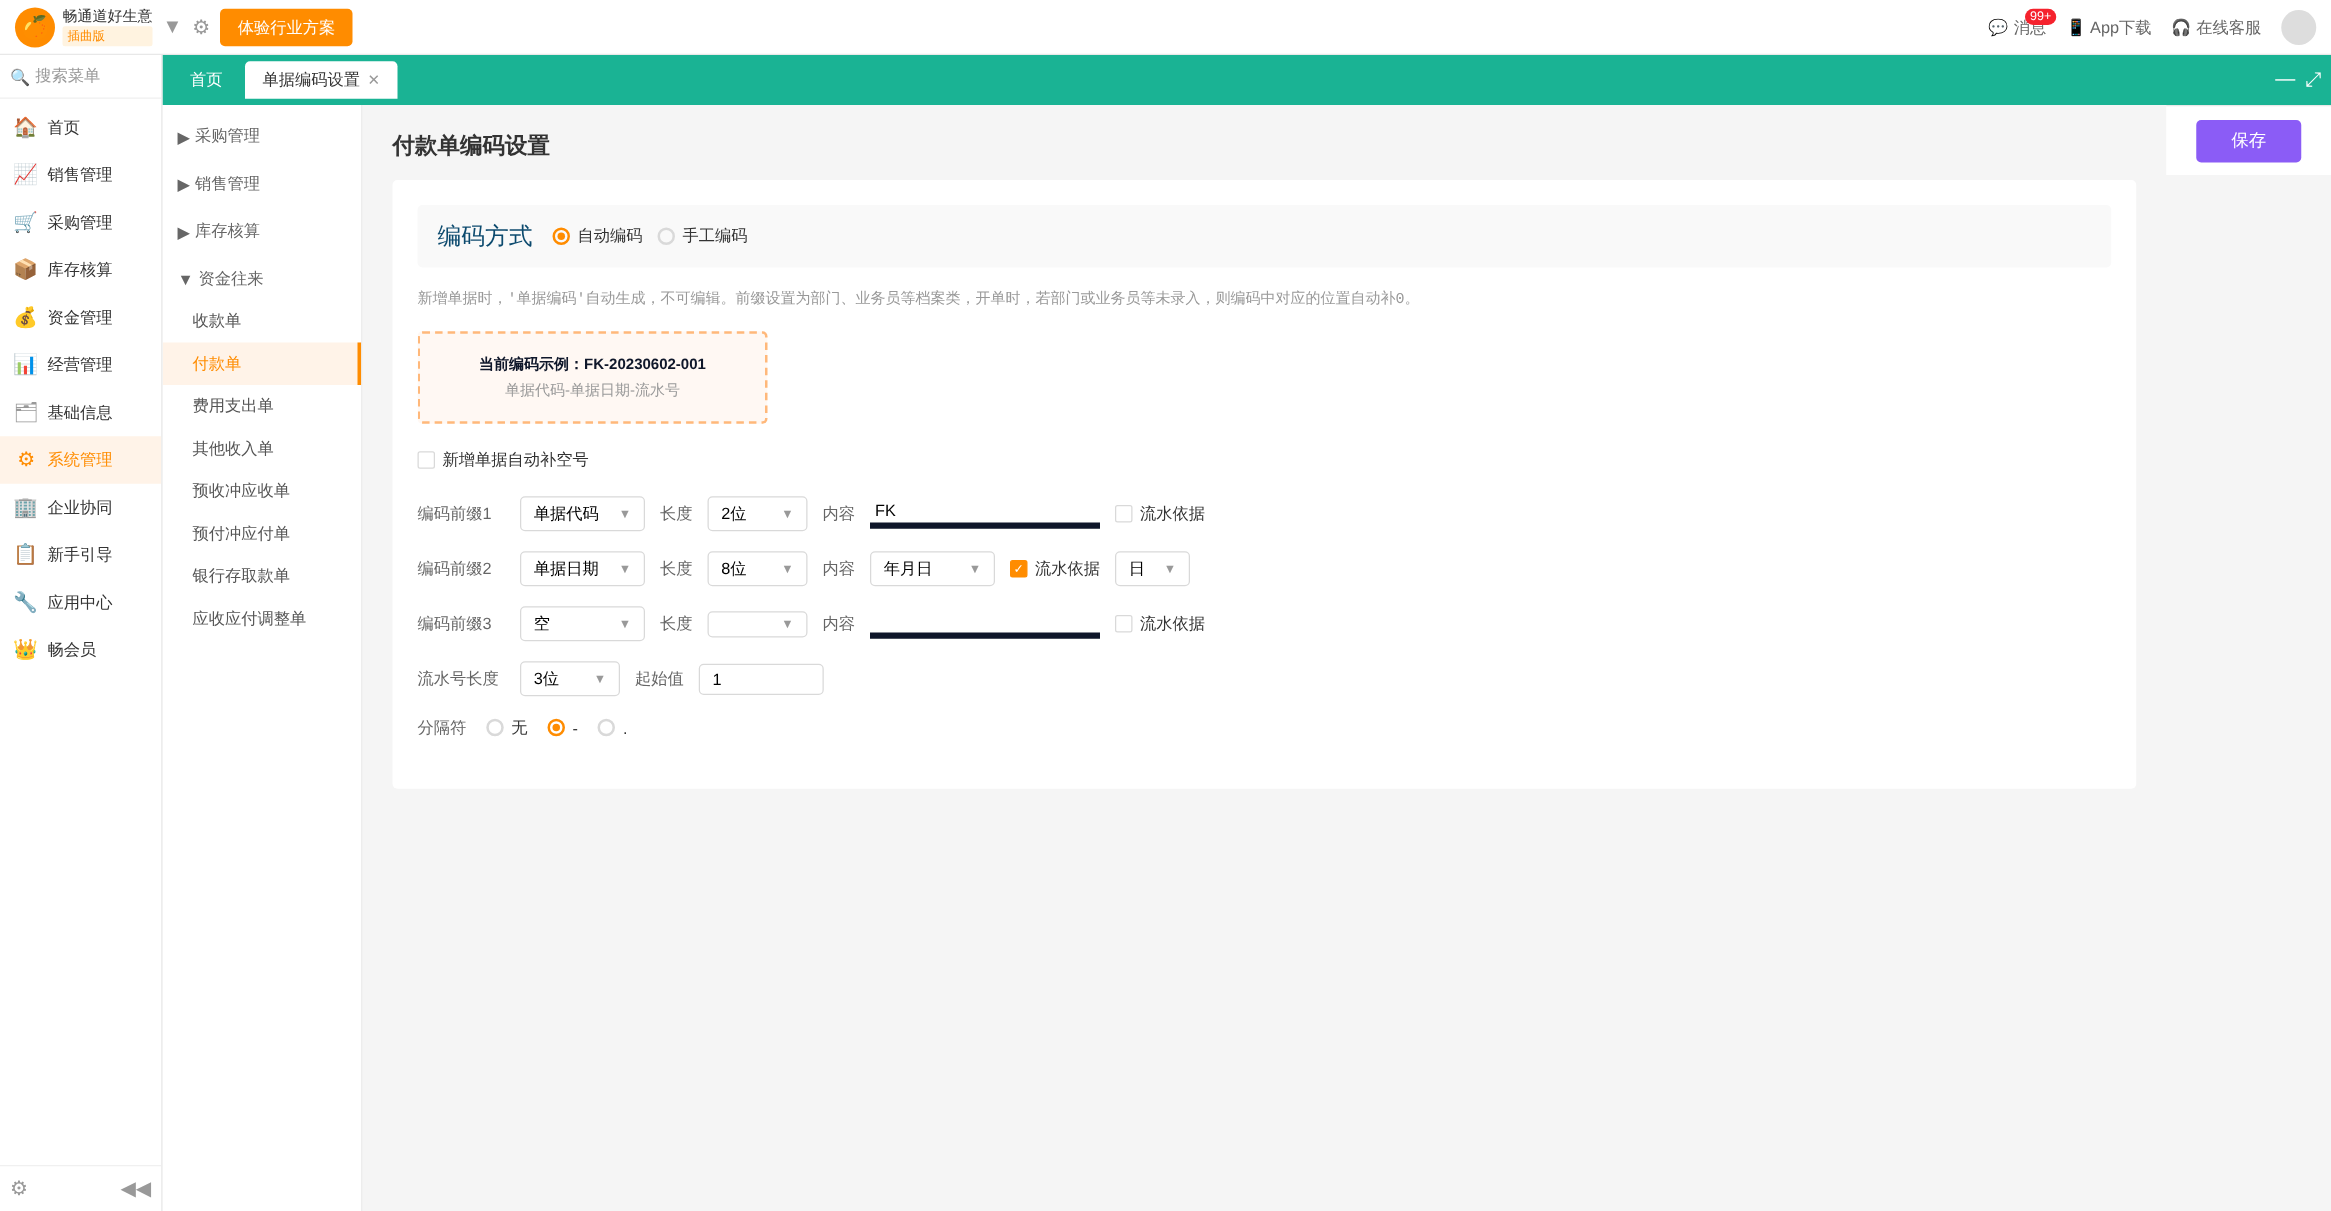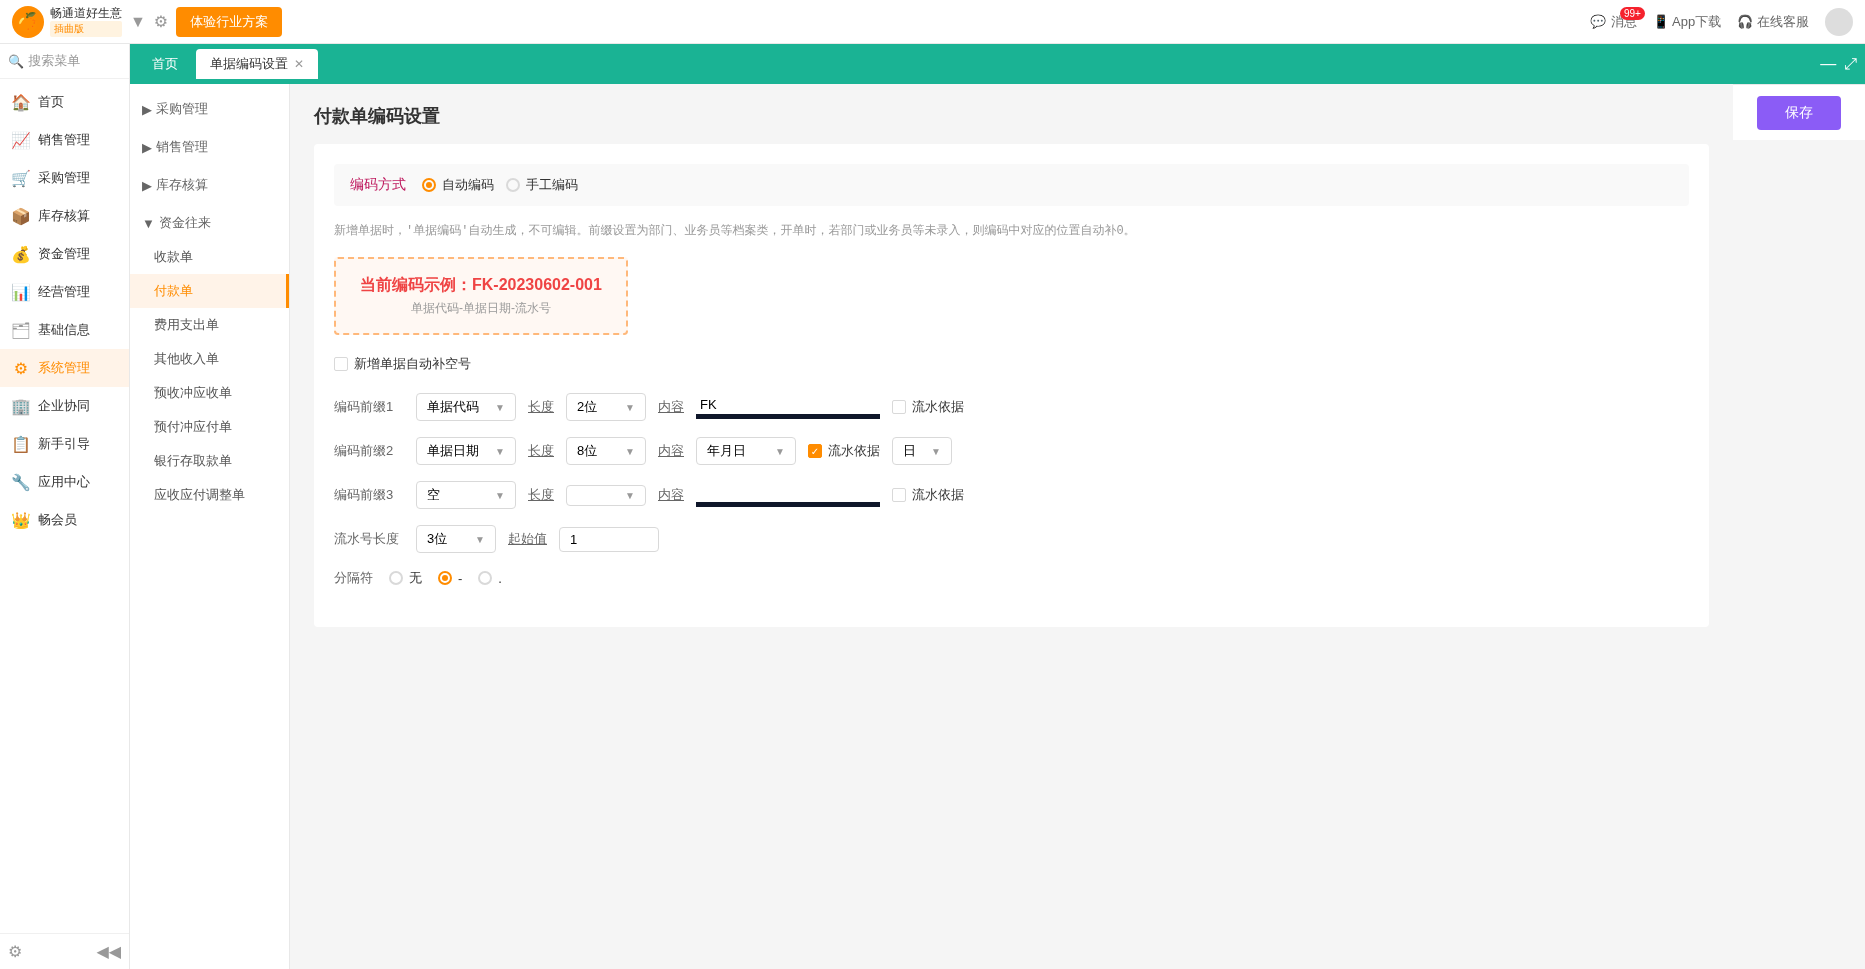--- a/index.html
+++ b/index.html
@@ -56,49 +56,49 @@
 
     
     .main-content { flex: 1; padding: 20px 24px; overflow-y: auto; background: #f5f5f5; }
     .page-title { font-size: 18px; font-weight: 600; color: #333; margin-bottom: 16px; }
 
     
     .form-card { background: white; padding: 20px; border-radius: 4px; }
 
     
     .encoding-method { display: flex; align-items: center; gap: 16px; padding: 12px 16px; background: #f9f9f9; border-radius: 4px; margin-bottom: 16px; }
-    .method-label { font-size: 14px; color: #be185d; }
+    .method-label { font-size: 19px; color: #0c4a6e; }
     .radio-group { display: flex; align-items: center; gap: 12px; }
     .radio-item { display: flex; align-items: center; gap: 6px; font-size: 13px; color: #333; cursor: pointer; }
     .radio-dot { width: 14px; height: 14px; border-radius: 50%; border: 2px solid #d9d9d9; display: flex; align-items: center; justify-content: center; }
     .radio-dot.active { border-color: #ff8c00; }
     .radio-dot.active::after { content: ''; width: 6px; height: 6px; border-radius: 50%; background: #ff8c00; }
 
     
     .help-text { font-size: 12px; color: #999; margin-bottom: 16px; line-height: 1.6; font-family: Liberation Mono, monospace; }
 
     
     .preview-box {
       border: 2px dashed #ffb87a; background: #fff8f3; border-radius: 4px;
       padding: 16px 24px; display: inline-block; margin-bottom: 20px; min-width: 280px;
     }
-    .preview-code { font-size: 16px; font-weight: 600; color: #ef4444; text-align: center; }
+    .preview-code { font-size: 12px; font-weight: 600; color: #0f172a; text-align: center; }
     .preview-desc { font-size: 12px; color: #999; text-align: center; margin-top: 4px; }
 
     
     .checkbox-row { display: flex; align-items: center; gap: 6px; margin-bottom: 20px; font-size: 13px; color: #333; }
     .checkbox-box { width: 14px; height: 14px; border: 1px solid #d9d9d9; border-radius: 2px; cursor: pointer; }
 
     
     .form-row { display: flex; align-items: center; gap: 12px; margin-bottom: 16px; flex-wrap: wrap; }
     .form-label { font-size: 13px; color: #666; min-width: 70px; }
     .select-field { display: flex; align-items: center; border: 1px solid #d9d9d9; border-radius: 4px; padding: 4px 10px; min-width: 100px; font-size: 13px; background: white; cursor: pointer; gap: 6px; }
     .select-field .arrow-down { font-size: 10px; color: #999; margin-left: auto; }
     .length-select { min-width: 80px; align-items: center; }
-    .content-label { font-size: 13px; color: #666; text-decoration: underline; }
+    .content-label { font-size: 13px; color: #666; }
     .checkbox-inline { display: flex; align-items: center; gap: 6px; font-size: 13px; color: #333; }
     .checkbox-checked { width: 14px; height: 14px; border: 1px solid #ff8c00; border-radius: 2px; background: #ff8c00; display: flex; align-items: center; justify-content: center; color: white; font-size: 10px; cursor: pointer; }
     .input-field { border: 1px solid #d9d9d9; border-radius: 4px; padding: 4px 10px; font-size: 13px; min-width: 80px; outline: none; }
     .content-input { border: none; border-bottom: 5px solid #0f172a; padding: 2px 4px; font-size: 13px; min-width: 60px; outline: none; background: transparent; }
 
     
     .separator-row { display: flex; align-items: center; gap: 16px; margin-bottom: 20px; }
     .separator-label { font-size: 13px; color: #666; }
     .sep-radio-item { display: flex; align-items: center; gap: 6px; font-size: 13px; color: #333; cursor: pointer; }
 

